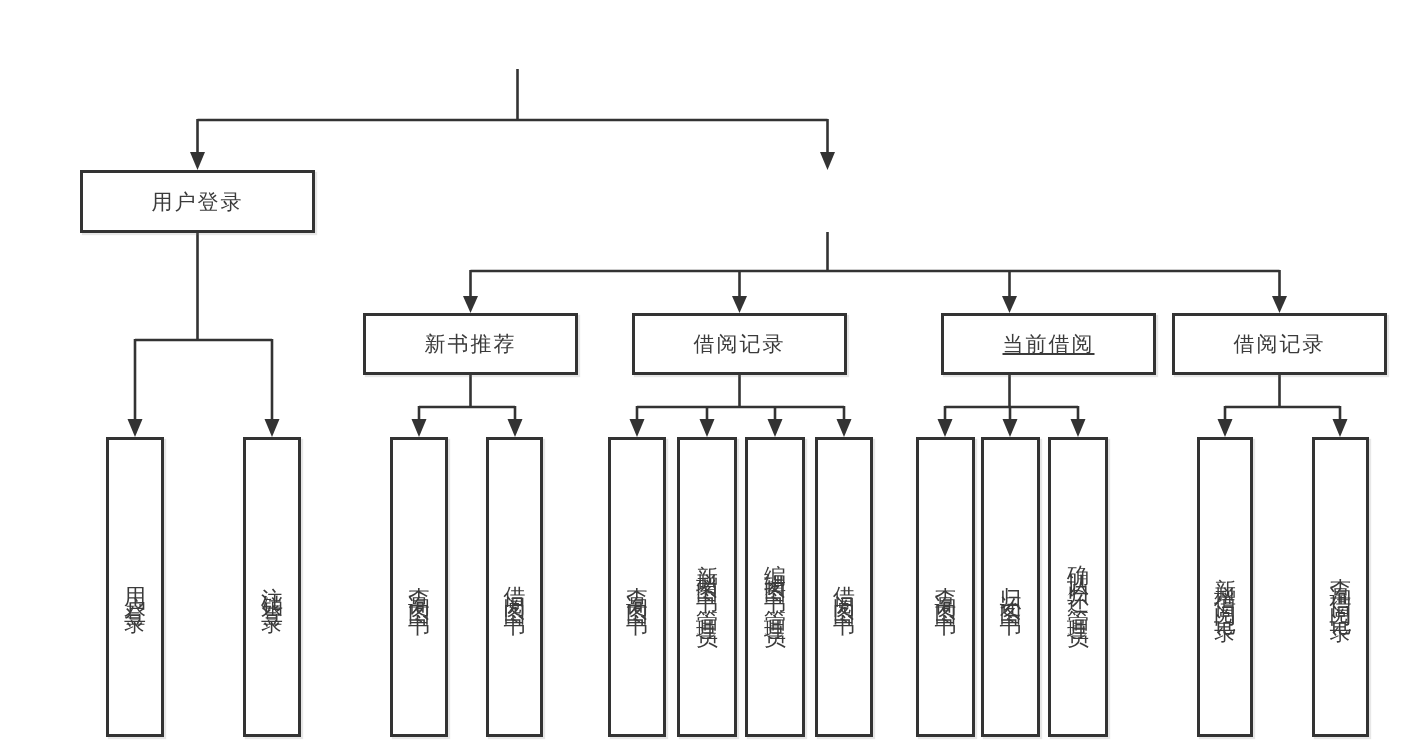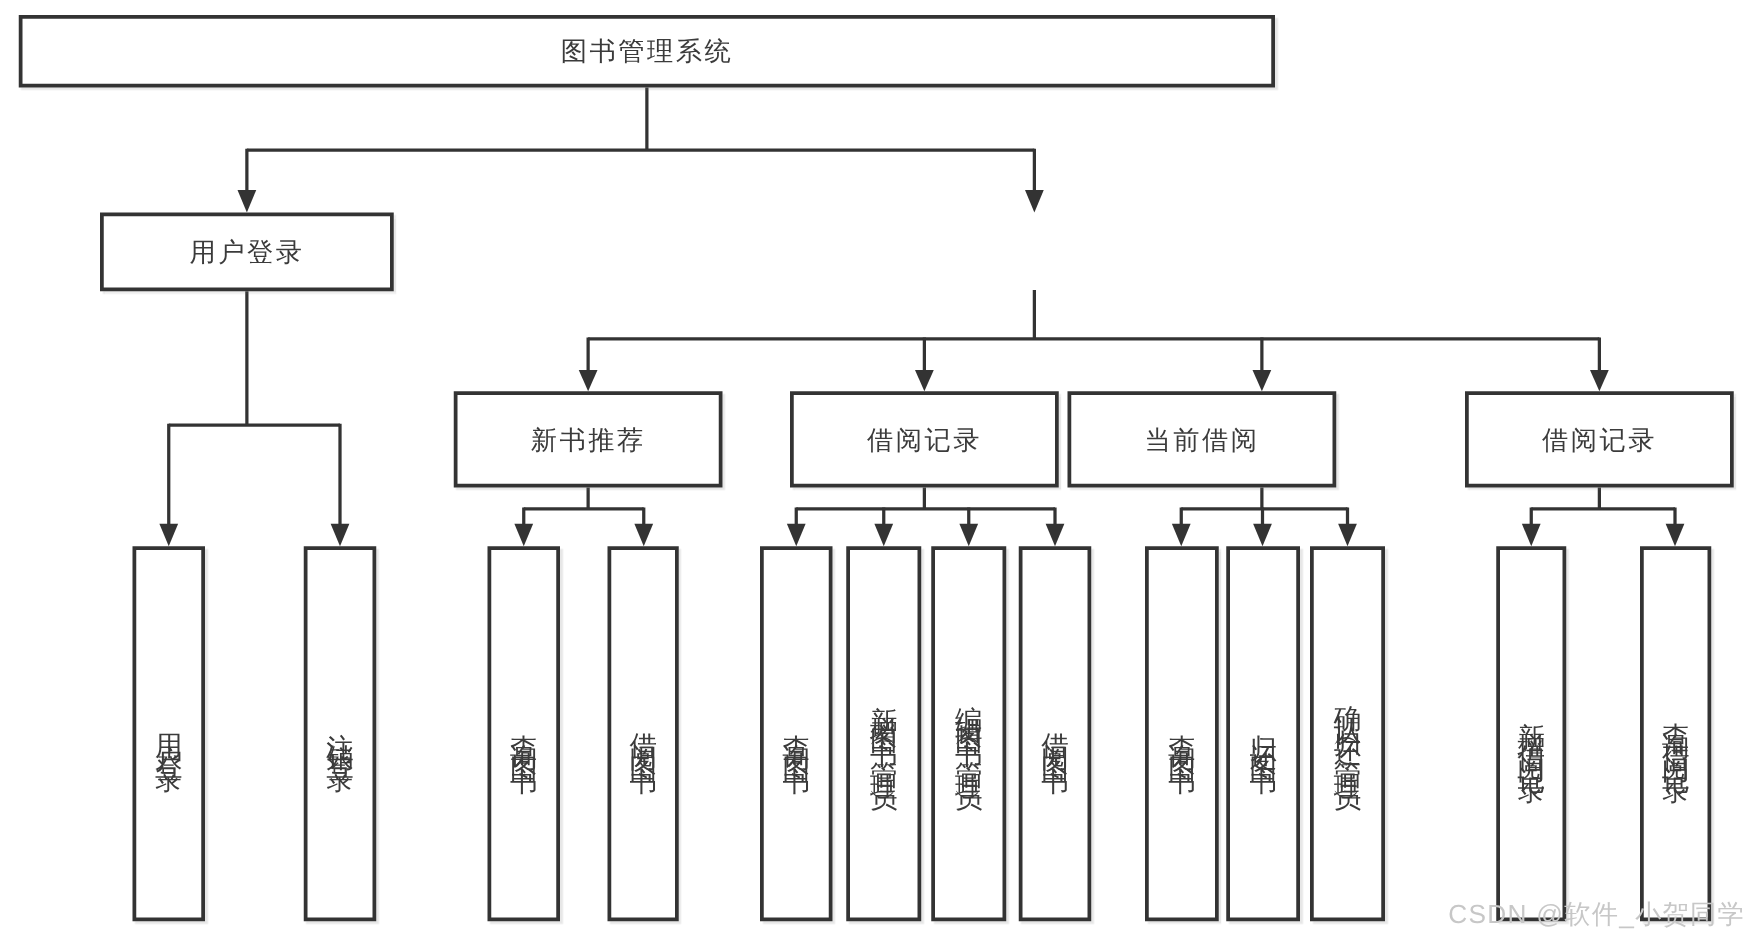--- a/index.html
+++ b/index.html
@@ -42,24 +42,24 @@
     align-items: center;
     justify-content: center;
     font-size: 21px;
     letter-spacing: 2px;
     box-shadow: 2px 2px 1px rgba(120,120,120,0.18);
     white-space: nowrap;
   }
   .box.root  { left: 15px;  top: 12px;  width: 1005px; height: 58px; }
   .box.t1a   { left: 80px;  top: 170px; width: 235px;  height: 63px; }
   .box.t1b   { left: 710px; top: 170px; width: 235px;  height: 63px; }
-  .box.t2    { top: 313px; width: 215px; height: 77px; }
+  .box.t2    { top: 313px; width: 215px; height: 62px; }
   .box.t2a { left: 363px; }
   .box.t2b { left: 632px; }
-  .box.t2c { left: 854px; }
+  .box.t2c { left: 941px; text-decoration: underline; }
   .box.t2d { left: 1172px; }
   .leaf {
     top: 437px;
     height: 300px;
     writing-mode: vertical-rl;
     text-orientation: mixed;
     font-size: 22px;
     letter-spacing: 9px;
     white-space: normal;
     line-height: 1;
@@ -147,21 +147,20 @@
       <polygon points="1070.5,419 1085.5,419 1078,437"></polygon>
 
     <path d="M1279.5,374 V407"></path>
     <path d="M1225,407 H1340"></path>
     <path d="M1225,406 V420"></path>
       <polygon points="1217.5,419 1232.5,419 1225,437"></polygon>
     <path d="M1340,406 V420"></path>
       <polygon points="1332.5,419 1347.5,419 1340,437"></polygon>
   </svg>
 
-  <div class="box root">图书管理系统</div>
 
   <div class="box t1a">用户登录</div>
 
   <div class="box t2 t2a">新书推荐</div>
   <div class="box t2 t2b">借阅记录</div>
   <div class="box t2 t2c">当前借阅</div>
   <div class="box t2 t2d">借阅记录</div>
 
   <div class="box leaf l1">用户登录</div>
   <div class="box leaf l2">注销登录</div>
@@ -174,15 +173,14 @@
   <div class="box leaf l7">编辑图书（管理员）</div>
   <div class="box leaf l8">借阅图书</div>
 
   <div class="box leaf l9">查询图书</div>
   <div class="box leaf l10">归还图书</div>
   <div class="box leaf l11">确认归还（管理员）</div>
 
   <div class="box leaf l12">新增借阅记录</div>
   <div class="box leaf l13">查询借阅记录</div>
 
-  <div class="watermark">CSDN @软件_小贺同学</div>
 
 </div>
 
 </body></html>

